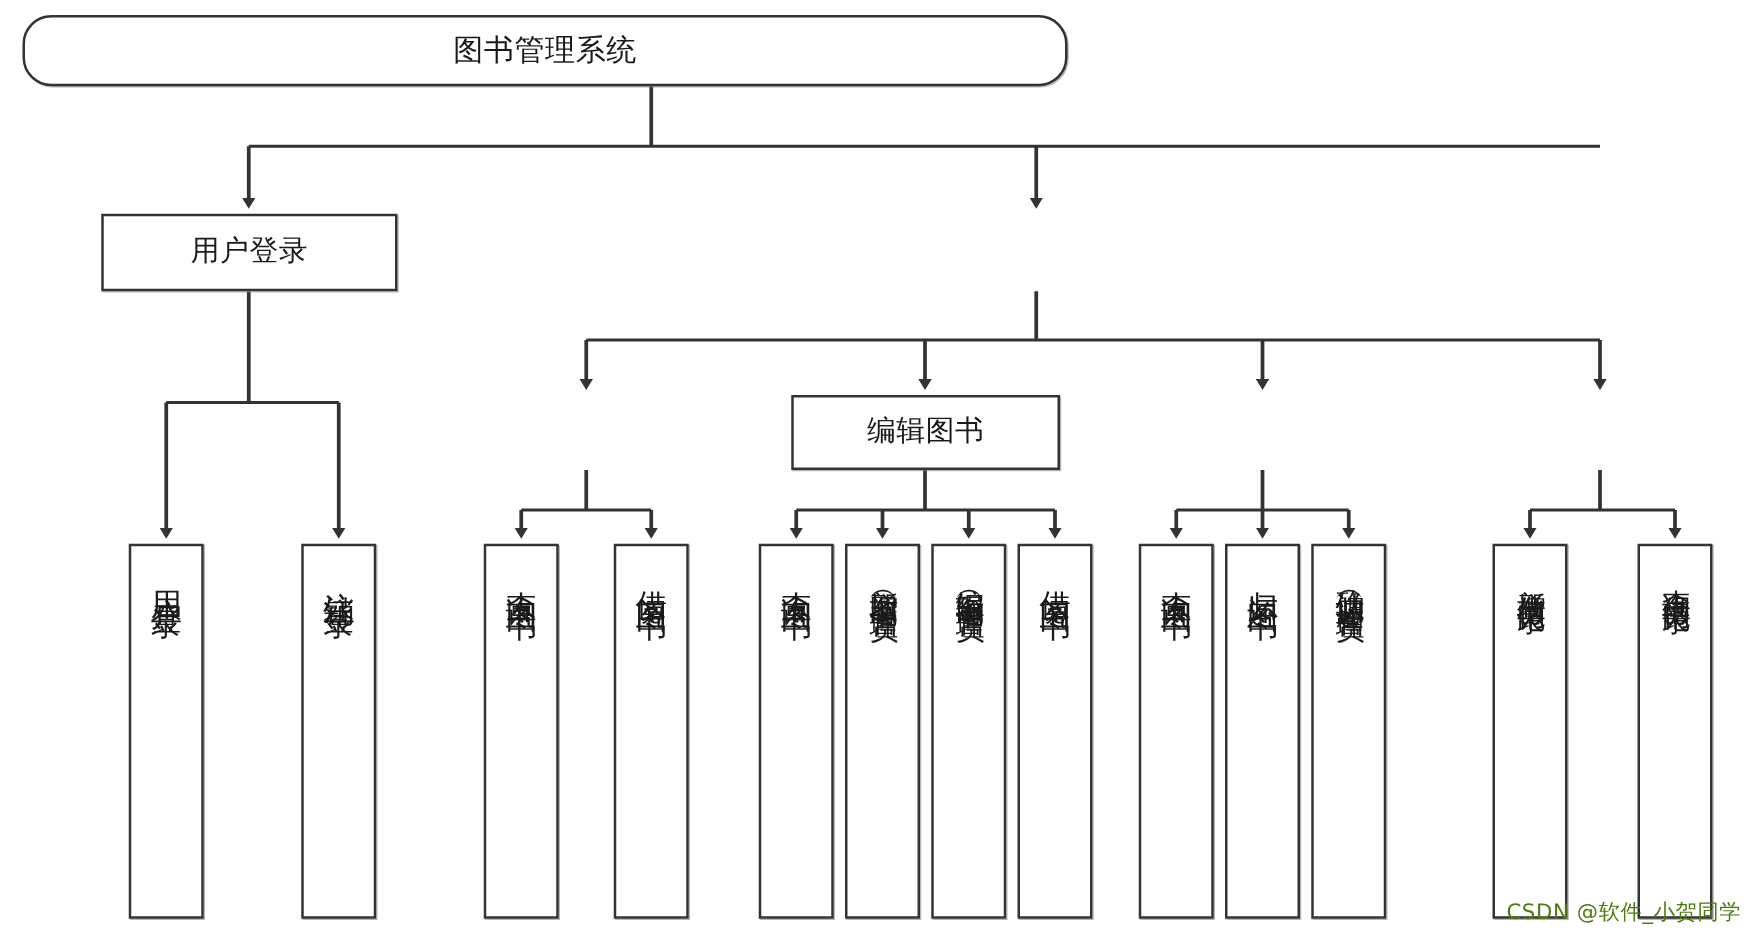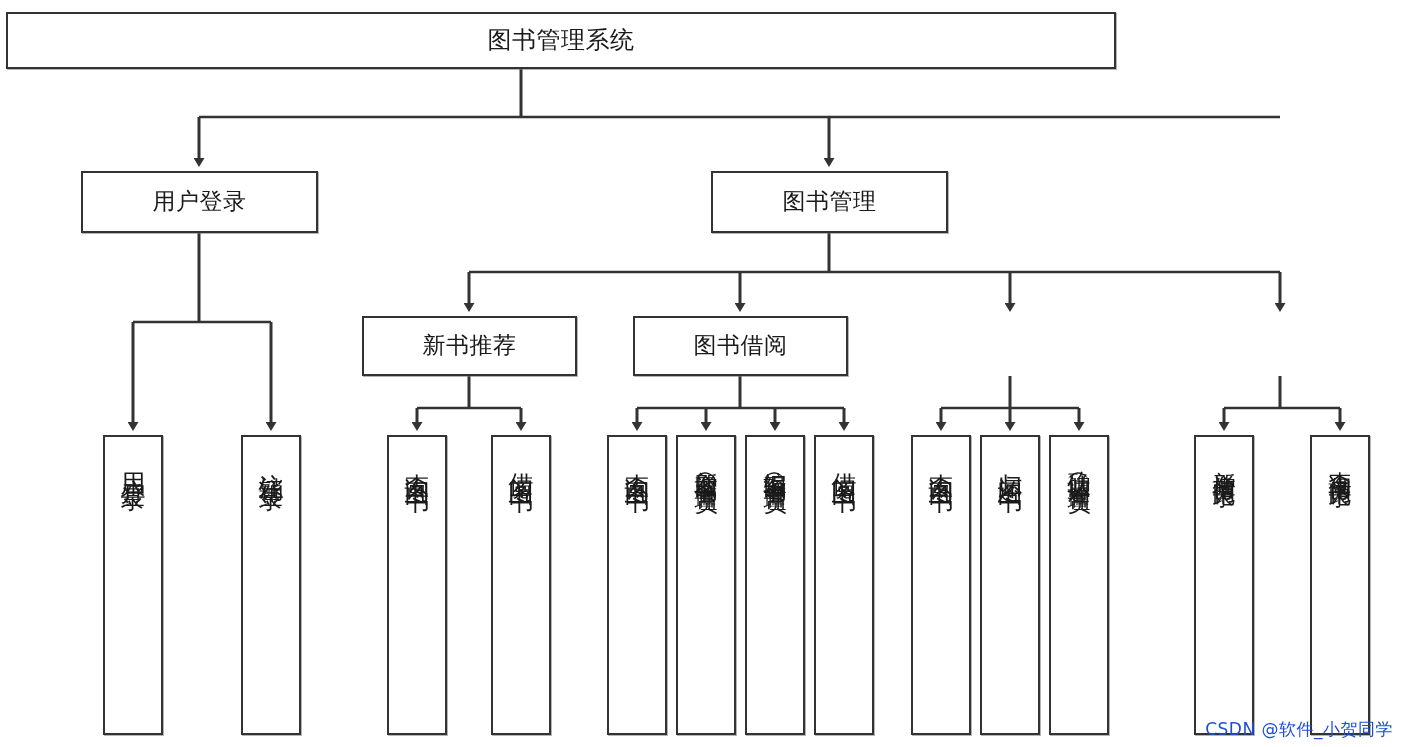--- a/index.html
+++ b/index.html
@@ -63,21 +63,21 @@
     letter-spacing: 3px;
   }
   .node.root .node-label {
     font-size: 24px;
   }
   .watermark {
     position: absolute;
     right: 12px;
     bottom: 6px;
     font-size: 17px;
-    color: #1d4ed8;
+    color: #4d7c0f;
     z-index: 5;
     white-space: nowrap;
     letter-spacing: 0.5px;
   }
 </style>
 </head>
 <body>
 
 <div id="diagram-root">
 
@@ -124,36 +124,30 @@
       <path d="M1010,408 L1010,424" marker-end="url(#arrow)"></path>
       <path d="M1079,408 L1079,424" marker-end="url(#arrow)"></path>
 
       <path d="M1280,376 L1280,408"></path>
       <path d="M1224,408 L1340,408" stroke-width="2.5"></path>
       <path d="M1224,408 L1224,424" marker-end="url(#arrow)"></path>
       <path d="M1340,408 L1340,424" marker-end="url(#arrow)"></path>
     </g>
   </svg>
 
-  <div class="node horizontal root" style="left:6px; top:12px; width:1110px; height:57px;">
+  <div class="node horizontal root" style="left:18px; top:12px; width:836px; height:57px;border-radius:23px;">
     <span class="node-label">图书管理系统</span>
   </div>
 
   <div class="node horizontal" style="left:81px; top:171px; width:237px; height:62px;">
     <span class="node-label">用户登录</span>
   </div>
-  <div class="node horizontal" style="left:711px; top:171px; width:237px; height:62px;">
-    <span class="node-label">图书管理</span>
-  </div>
 
-  <div class="node horizontal" style="left:362px; top:316px; width:215px; height:60px;">
-    <span class="node-label">新书推荐</span>
-  </div>
   <div class="node horizontal" style="left:633px; top:316px; width:215px; height:60px;">
-    <span class="node-label">图书借阅</span>
+    <span class="node-label">编辑图书</span>
   </div>
 
   <div class="node vertical" style="left:103px; top:435px; width:60px; height:300px;">
     <span class="node-label">用户登录</span>
   </div>
   <div class="node vertical" style="left:241px; top:435px; width:60px; height:300px;">
     <span class="node-label">注销登录</span>
   </div>
 
   <div class="node vertical" style="left:387px; top:435px; width:60px; height:300px;">

